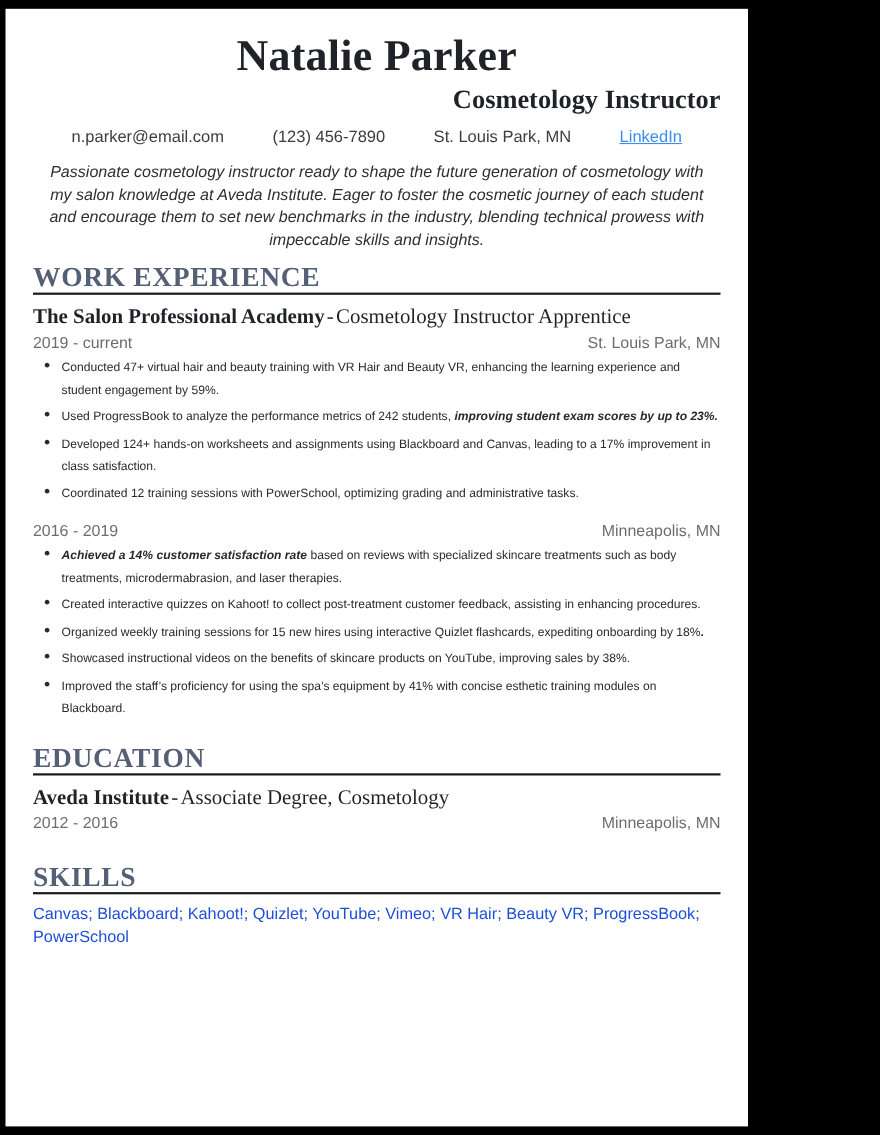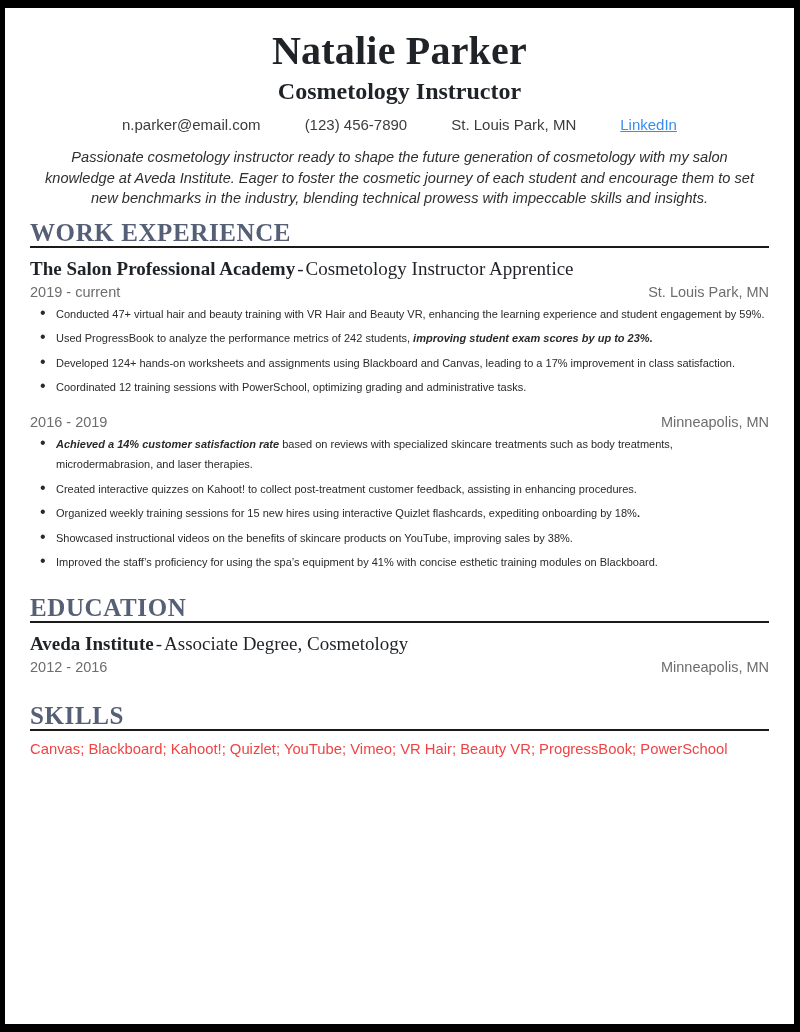--- a/index.html
+++ b/index.html
@@ -11,21 +11,21 @@
     width: 800px;
     height: 1032px;
     overflow: hidden;
     font-family: "Liberation Sans", sans-serif;
   }
 
   #page {
     position: absolute;
     left: 5px;
     top: 8px;
-    width: 789px;
+    width: 675px;
     height: 1016px;
     background: #ffffff;
     box-sizing: border-box;
     padding: 20px 25px 22px 25px;
     overflow: hidden;
   }
 
   
   .name {
     font-family: "Liberation Serif", serif;
@@ -34,21 +34,21 @@
     line-height: 46px;
     text-align: center;
     color: #1f2328;
     letter-spacing: 0.2px;
   }
   .title {
     font-family: "Liberation Serif", serif;
     font-weight: bold;
     font-size: 24px;
     line-height: 30px;
-    text-align: center;
+    text-align: right;
     color: #1f2328;
     margin-top: 2px;
   }
   .contact-row {
     display: flex;
     justify-content: center;
     align-items: baseline;
     gap: 44px;
     margin-top: 10px;
     font-size: 15px;
@@ -132,21 +132,21 @@
     top: -1px;
     font-size: 16px;
     color: #2a2a2a;
   }
   .bi { font-style: italic; font-weight: bold; }
 
   .skills-text {
     margin-top: 8px;
     font-size: 14.8px;
     line-height: 21px;
-    color: #ef4444;
+    color: #1d4ed8;
   }
 </style>
 </head>
 <body>
 
 <div id="page">
 
   <div>
     <div class="name">Natalie Parker</div>
     <div class="title">Cosmetology Instructor</div>

